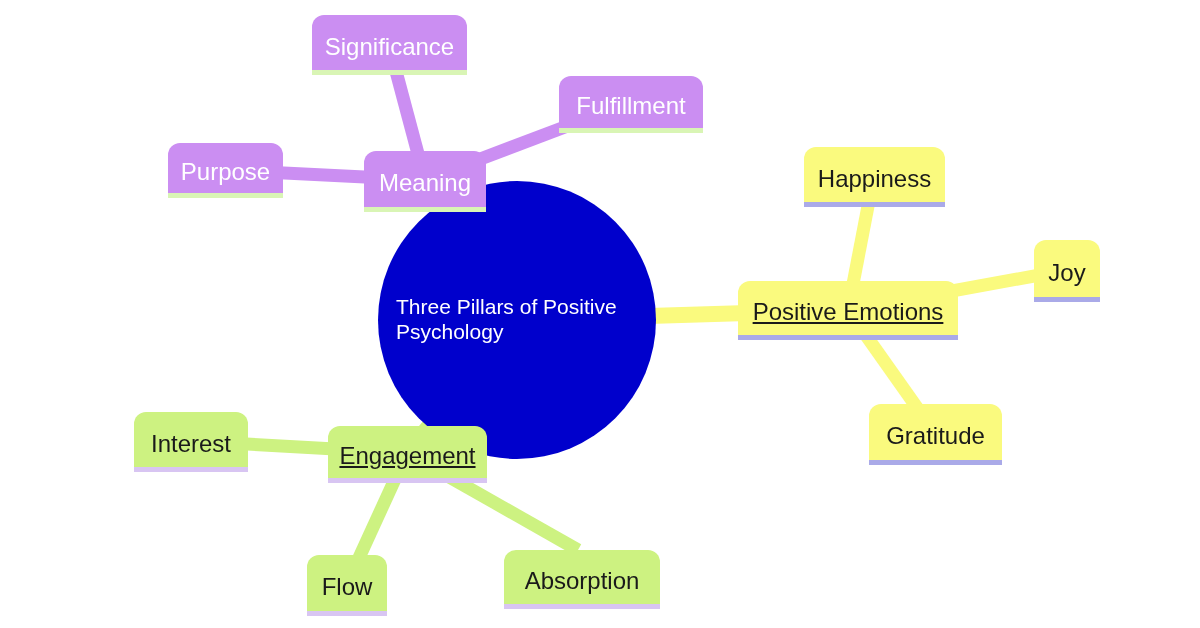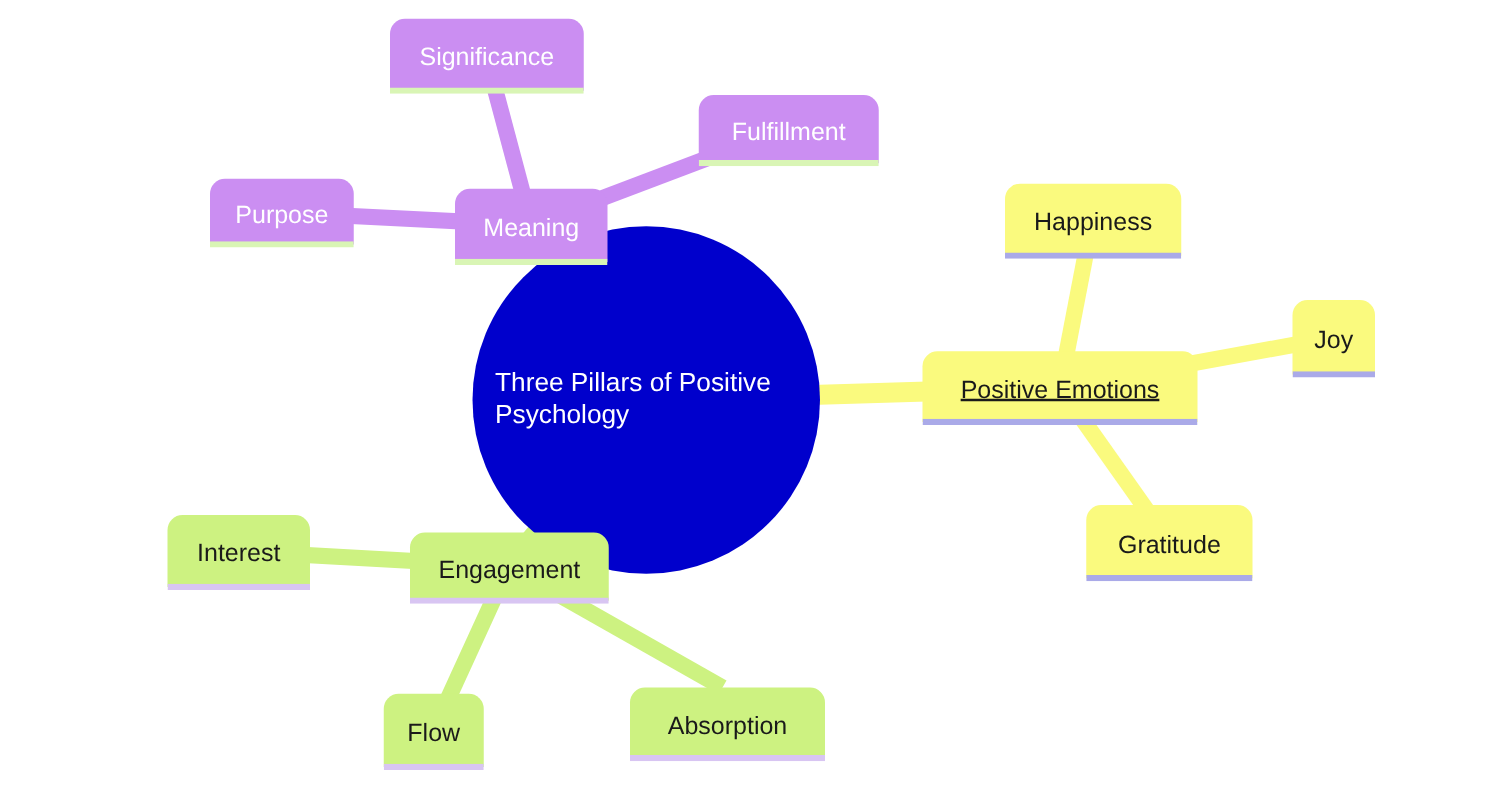--- a/index.html
+++ b/index.html
@@ -25,37 +25,37 @@
   .root-circle{
     position:absolute;z-index:1;left:378px;top:181px;width:278px;height:278px;
     background:var(--root-fill);border-radius:50%;
     display:flex;align-items:center;justify-content:center;
     color:var(--root-text);font-size:21px;line-height:1.18;
     padding:0 18px;box-sizing:border-box;
   }
   .node{
     position:absolute;z-index:2;box-sizing:border-box;
     display:flex;align-items:center;justify-content:center;
-    font-size:20px;border-radius:12px 12px 0 0;
+    font-size:24px;border-radius:12px 12px 0 0;
     padding-top:8px;
   }
   .node-purple{background:var(--purple-fill);border-bottom:5px solid var(--purple-underline);color:#ffffff;}
   .node-yellow{background:var(--yellow-fill);border-bottom:5px solid var(--yellow-underline);color:var(--dark-text);align-items:center;}
   .node-green{background:var(--green-fill);border-bottom:5px solid var(--green-underline);color:var(--dark-text);}
 
   .n-significance{left:312px;top:15px;width:155px;height:60px;}
   .n-fulfillment{left:559px;top:76px;width:144px;height:57px;}
   .n-purpose{left:168px;top:143px;width:115px;height:55px;}
   .n-meaning{left:364px;top:151px;width:122px;height:61px;}
   .n-happiness{left:804px;top:147px;width:141px;height:60px;}
   .n-joy{left:1034px;top:240px;width:66px;height:62px;}
   .n-positive-emotions{left:738px;top:281px;width:220px;height:59px;text-decoration:underline;}
   .n-gratitude{left:869px;top:404px;width:133px;height:61px;}
   .n-interest{left:134px;top:412px;width:114px;height:60px;}
-  .n-engagement{left:328px;top:426px;width:159px;height:57px;}
+  .n-engagement{left:328px;top:426px;width:159px;height:57px;text-decoration:underline;}
   .n-flow{left:307px;top:555px;width:80px;height:61px;}
   .n-absorption{left:504px;top:522px;width:156px;height:59px;margin-top:28px;}
 </style>
 </head>
 <body>
 
 <div class="canvas">
 
   <svg class="edges" width="1200" height="628" viewBox="0 0 1200 628">
 

